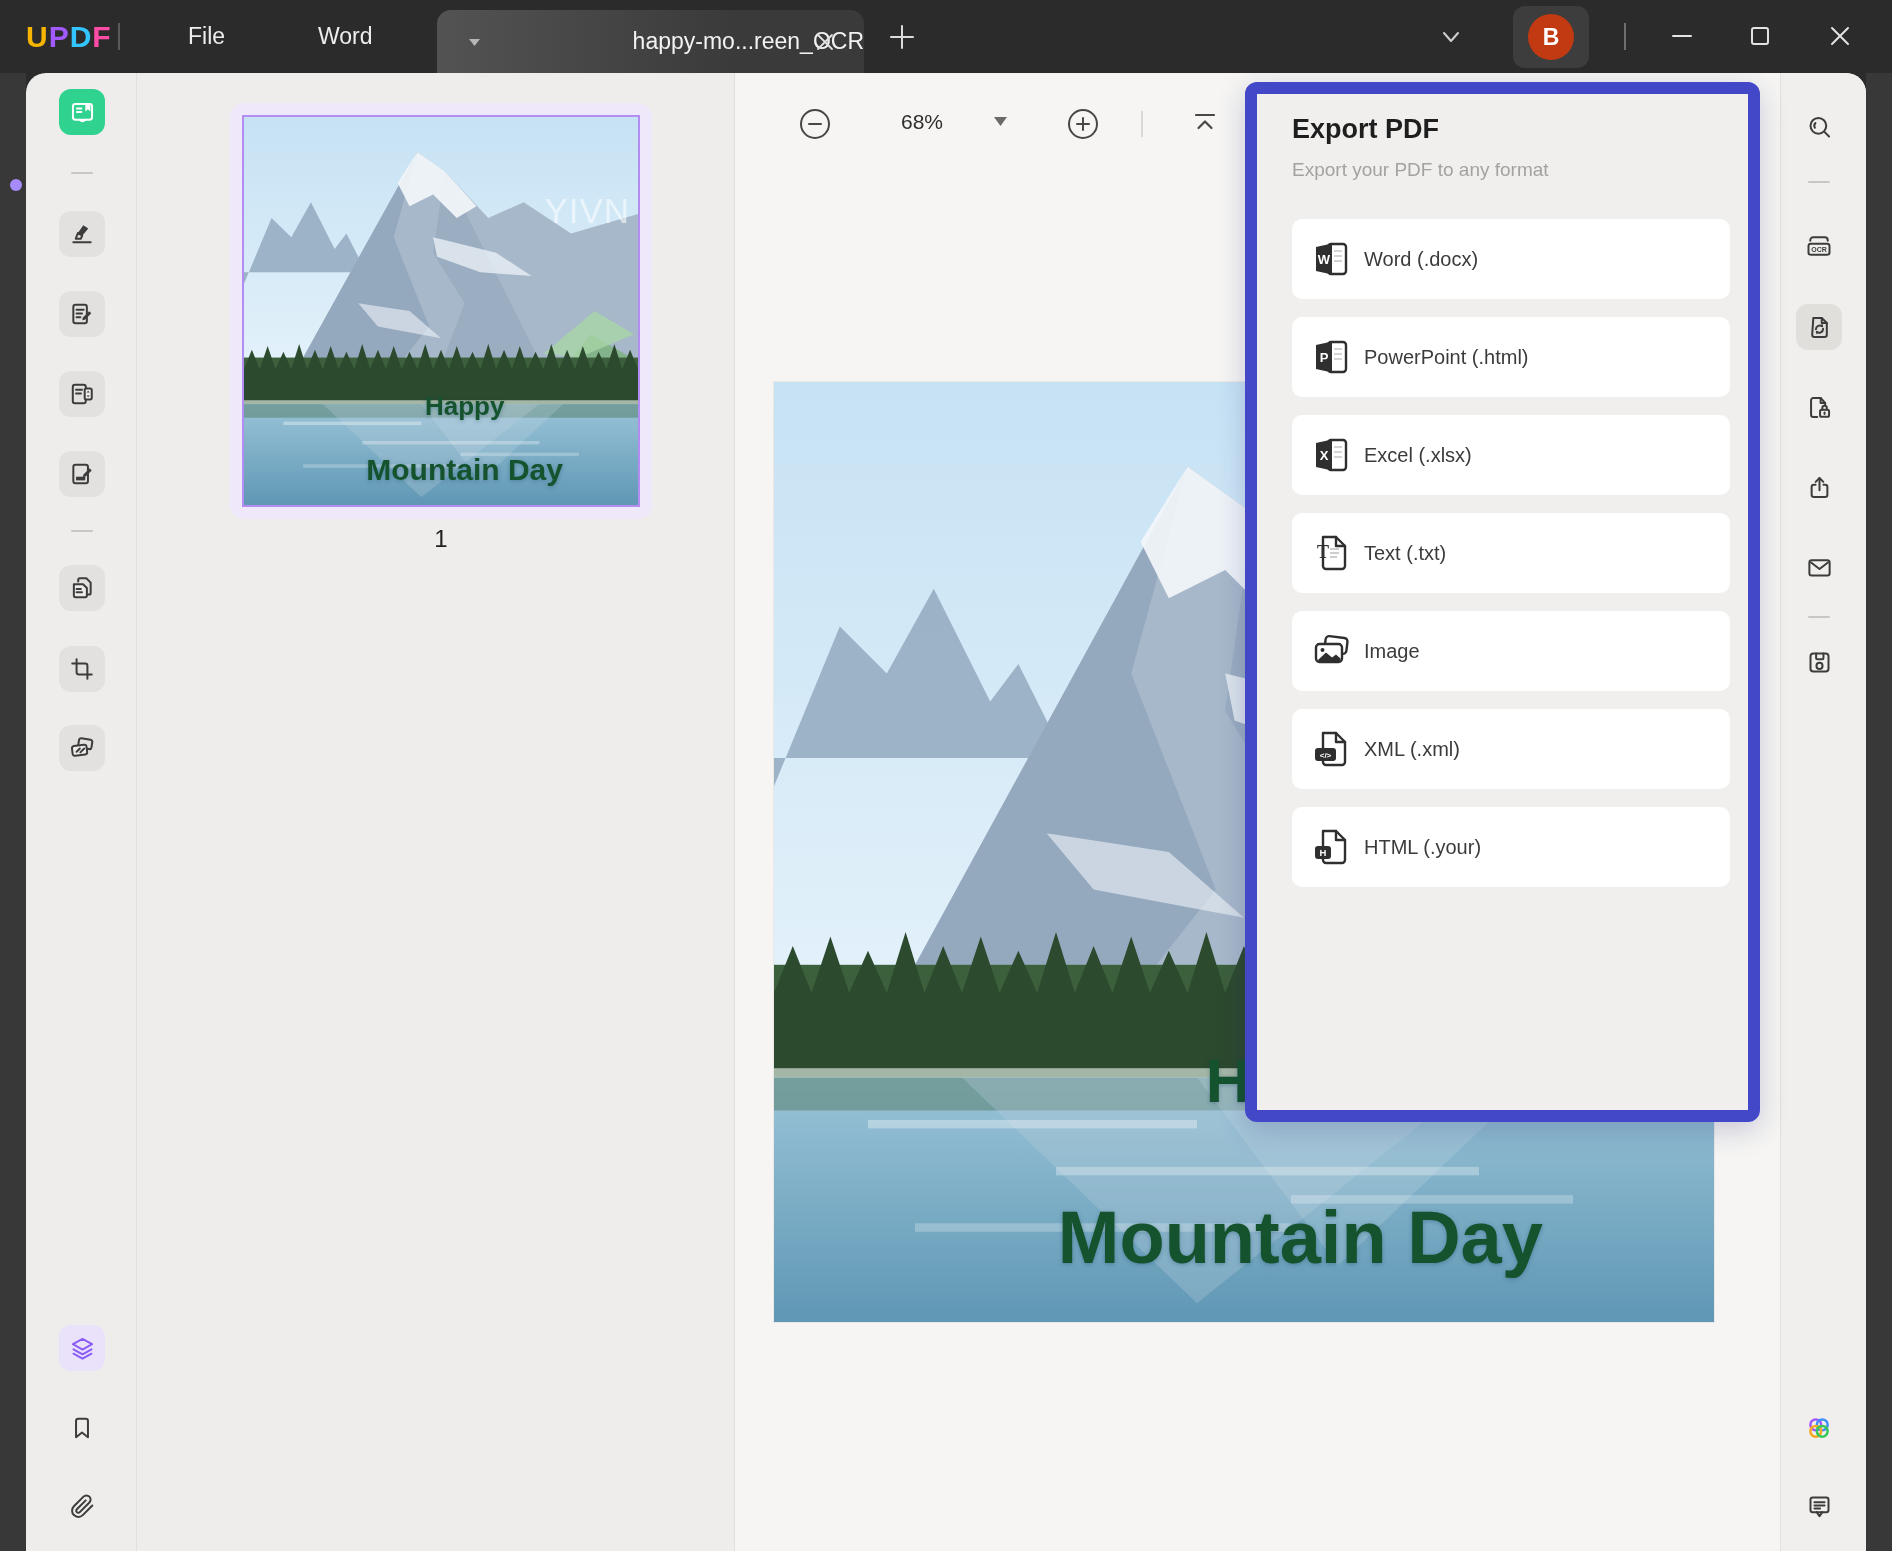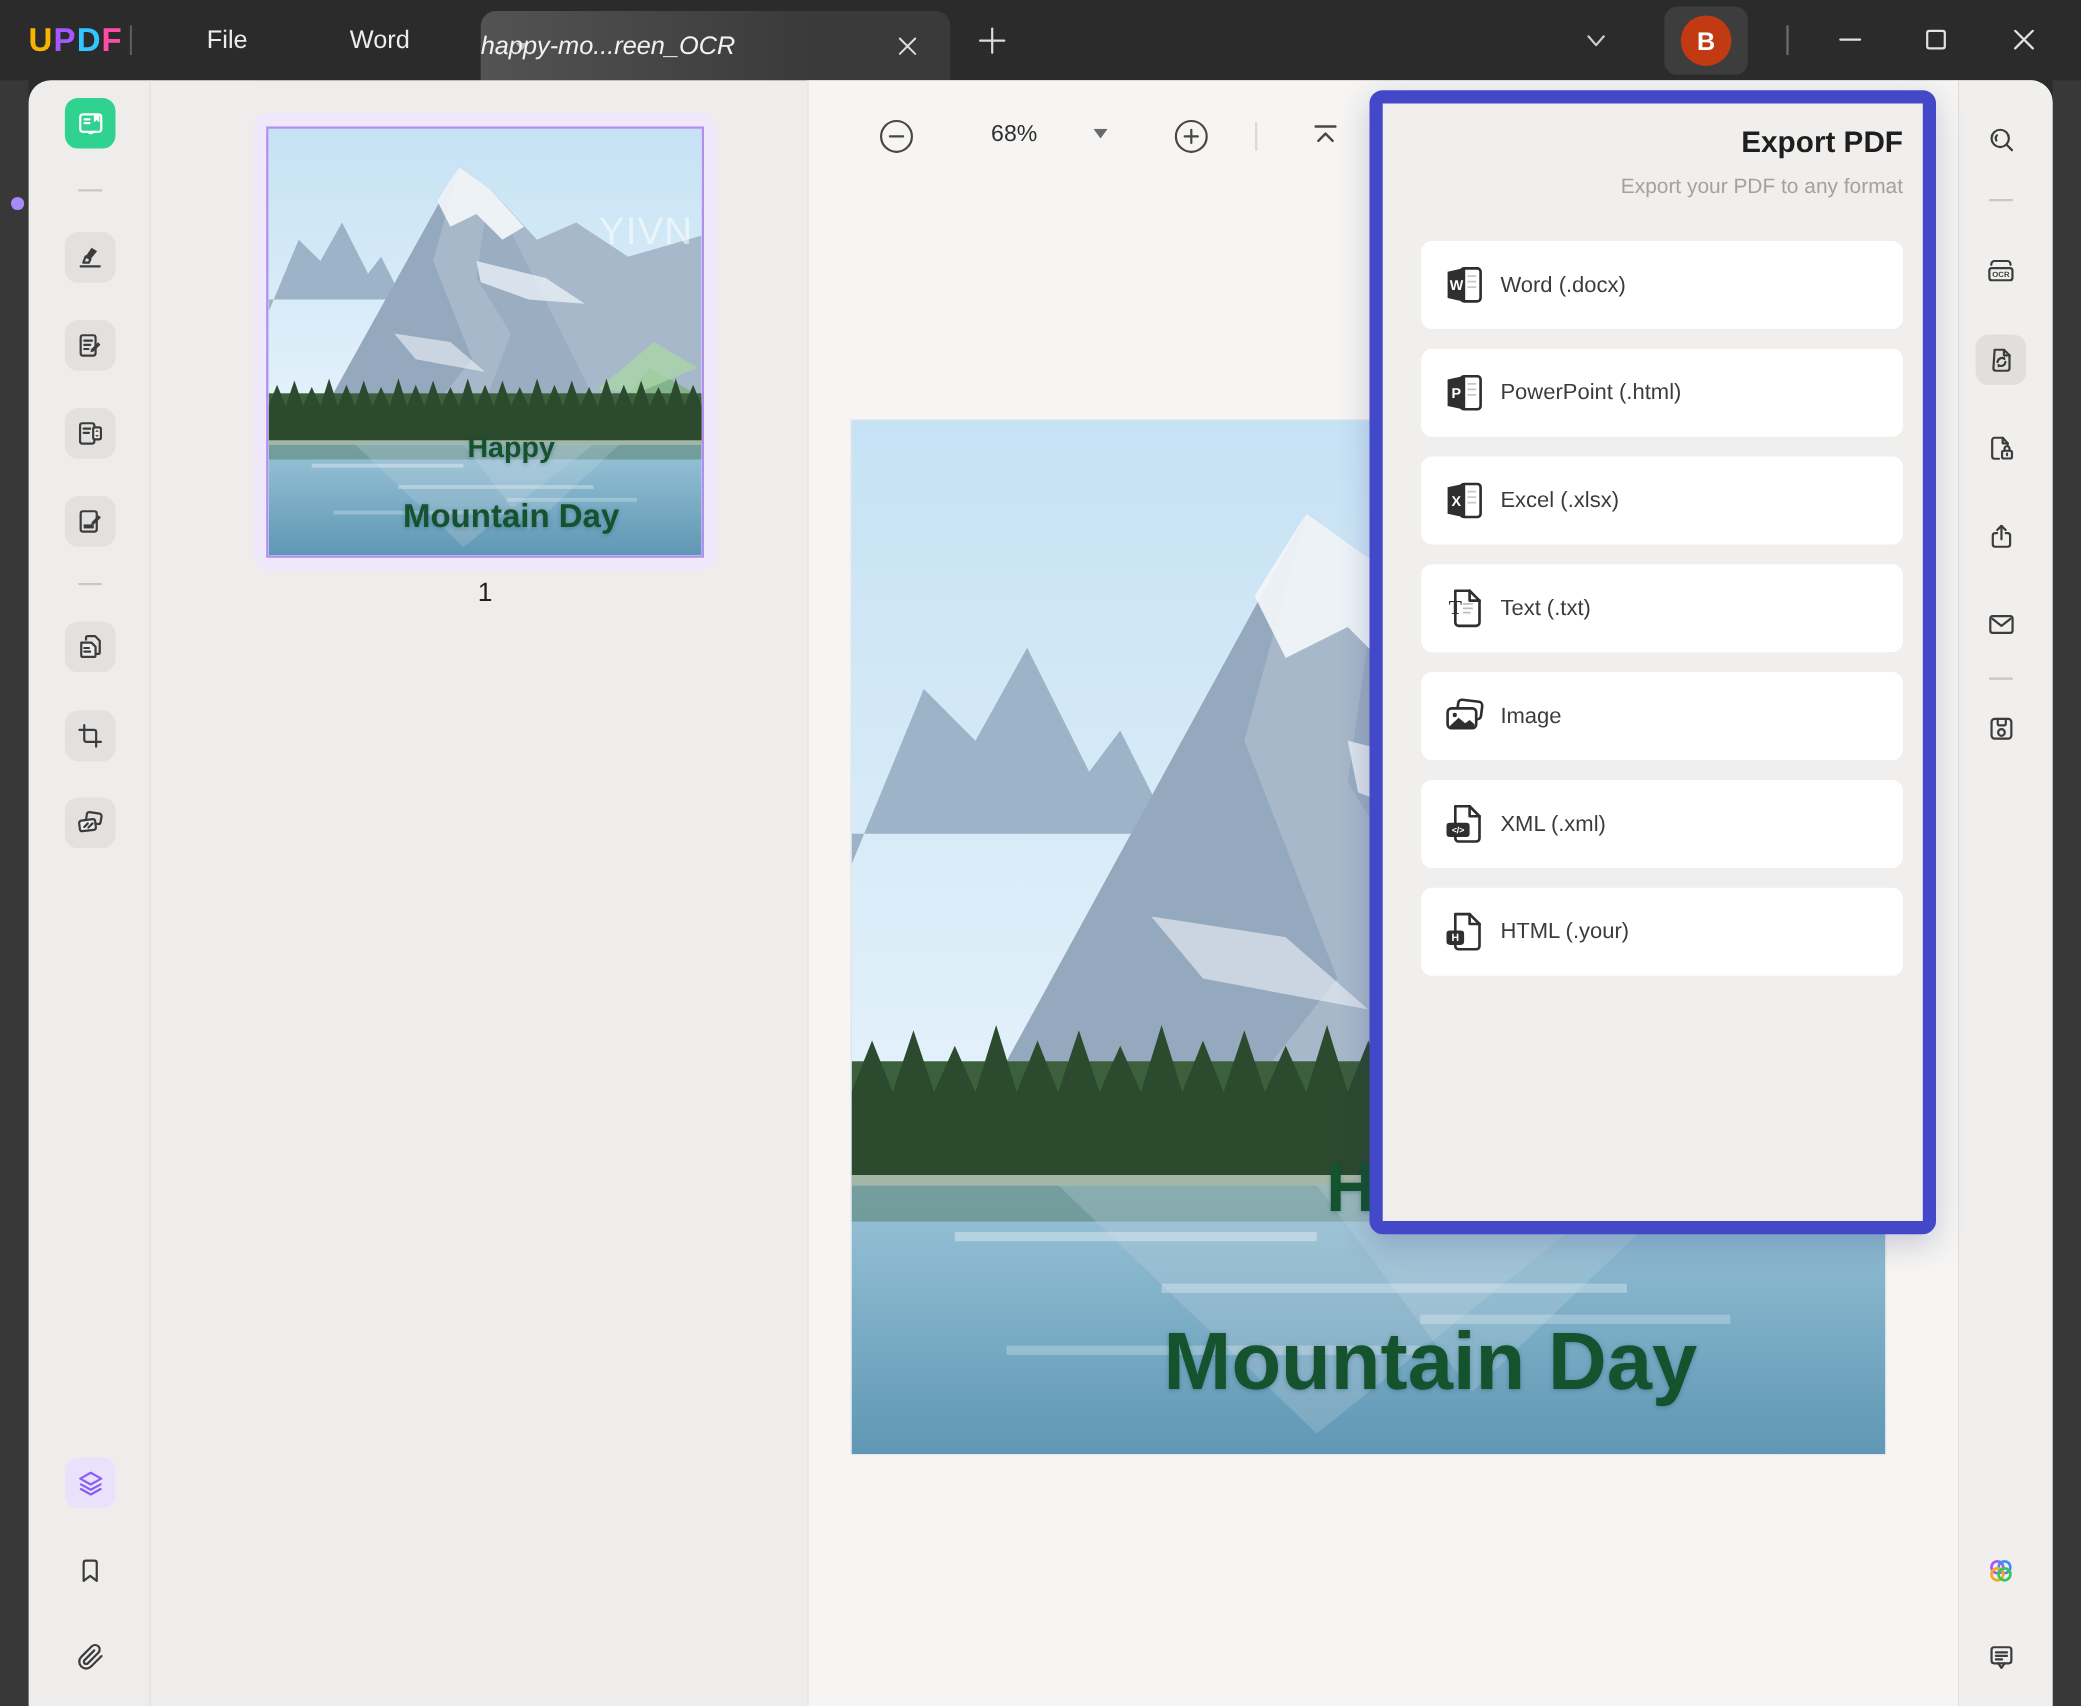--- a/index.html
+++ b/index.html
@@ -7,21 +7,21 @@
   body { font-family:"Liberation Sans", sans-serif; }
   #stage { position:relative; width:1892px; height:1551px; background:#2b2b2b; overflow:hidden; }
 
   
   .titlebar { position:absolute; left:0; top:0; width:1892px; height:73px; background:#2b2b2b; }
   .logo { position:absolute; left:26px; top:0; height:73px; display:flex; align-items:center; font-size:30px; font-weight:bold; letter-spacing:1px; }
   .tb-sep { position:absolute; top:23px; width:2px; height:27px; background:#5a5a5a; }
   .menu-item { position:absolute; top:0; height:73px; display:flex; align-items:center; justify-content:center; color:#ededed; font-size:23px; cursor:default; padding:0 10px; }
   .doc-tab { position:absolute; left:437px; top:10px; width:427px; height:63px; border-radius:14px 14px 0 0; background:linear-gradient(90deg,#535353,#3a3a3a 70%); display:flex; align-items:center; }
   .tab-caret { position:absolute; left:32px; top:29px; }
-  .tab-title { position:absolute; left:0; right:0; text-align:left; color:#f2f2f2; font-size:23px;font-style:italic; }
+  .tab-title { position:absolute; left:0; right:0; text-align:right; color:#f2f2f2; font-size:23px; }
   .tab-close { position:absolute; right:26px; top:19px; width:26px; height:26px; display:flex; align-items:center; justify-content:center; }
   .new-tab { position:absolute; left:880px; top:17px; width:44px; height:40px; display:flex; align-items:center; justify-content:center; }
   .acct-chevron { position:absolute; left:1438px; top:24px; }
   .avatar-tile { position:absolute; left:1513px; top:6px; width:76px; height:62px; border-radius:12px; background:#3d3d3d; display:flex; align-items:center; justify-content:center; }
   .avatar { width:46px; height:46px; border-radius:50%; background:#c23a12; color:#fff; font-size:23px; font-weight:bold; display:flex; align-items:center; justify-content:center; }
   .win-btn { position:absolute; top:16px; width:44px; height:40px; display:flex; align-items:center; justify-content:center; }
 
   
   .strip { position:absolute; top:73px; bottom:0; width:26px; background:#383838; }
   .strip.left { left:0; } .strip.right { right:0; }
@@ -58,21 +58,21 @@
   
   .tool-btn { position:absolute; display:flex; align-items:center; justify-content:center; cursor:pointer; }
   .zoom-level { position:absolute; left:858px; top:37px; width:76px; text-align:center; font-size:21px; color:#2e2e2e; cursor:pointer; }
   .tool-sep { position:absolute; left:1115px; top:38px; width:2px; height:26px; background:#dbd9d7; }
 
   
   .page { position:absolute; left:748px; top:309px; width:940px; height:940px; background:#cfe4f3; box-shadow:0 0 0 1px rgba(0,0,0,.05); overflow:hidden; }
   .page .cap1 { font-size:62px; } .page .cap2 { font-size:74px; }
 
   
-  .export-panel { position:absolute; left:1219px; top:9px; width:515px; height:1040px; background:#f0efed; border:12px solid #4348c9; border-radius:12px; padding:20px 18px 0 35px; box-shadow:0 8px 28px rgba(40,40,120,.22);text-align:right; }
+  .export-panel { position:absolute; left:1219px; top:9px; width:515px; height:1040px; background:#f0efed; border:12px solid #4348c9; border-radius:12px; padding:20px 18px 0 35px; box-shadow:0 8px 28px rgba(40,40,120,.22); }
   .export-title { font-size:27px; font-weight:bold; color:#1e1e1e; }
   .export-subtitle { margin-top:14px; font-size:19px; color:#a3a2a0; }
   .export-list { margin-top:38px; }
   .export-item { width:438px; height:80px; background:#ffffff; border-radius:10px; display:flex; align-items:center; padding-left:20px; margin-bottom:18px; cursor:pointer; }
   .fmt-icon { width:40px; height:40px; flex:0 0 40px; }
   .fmt-label { margin-left:12px; font-size:20px; color:#3b3b3b; }
 </style>
 </head>
 <body>
 

